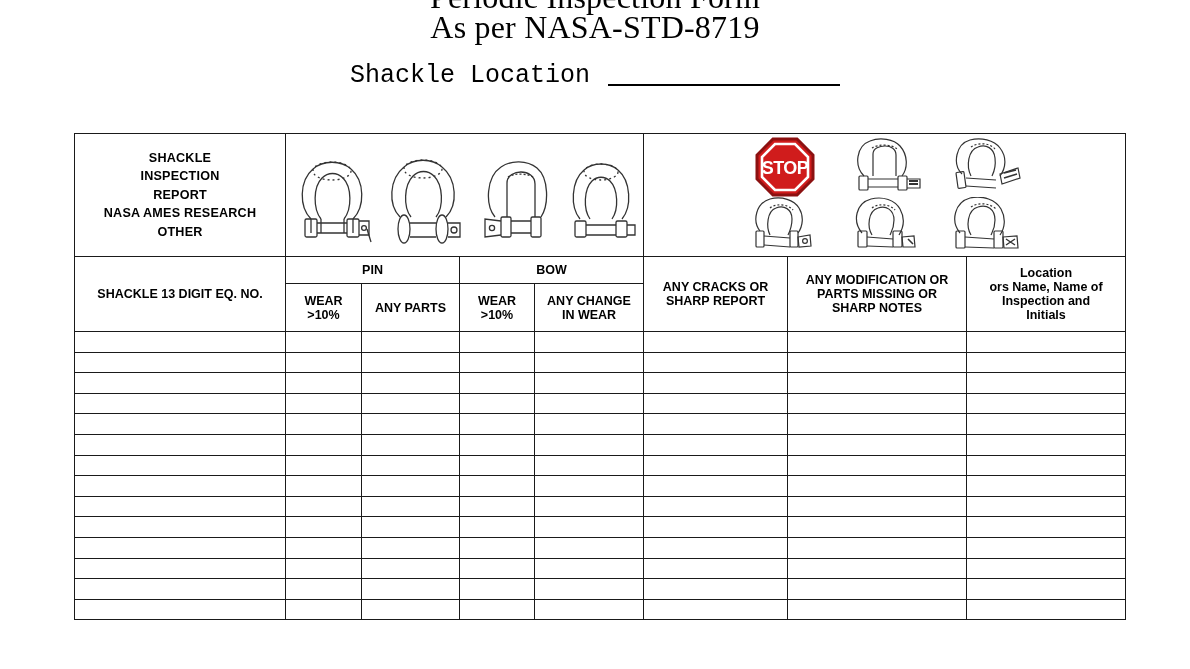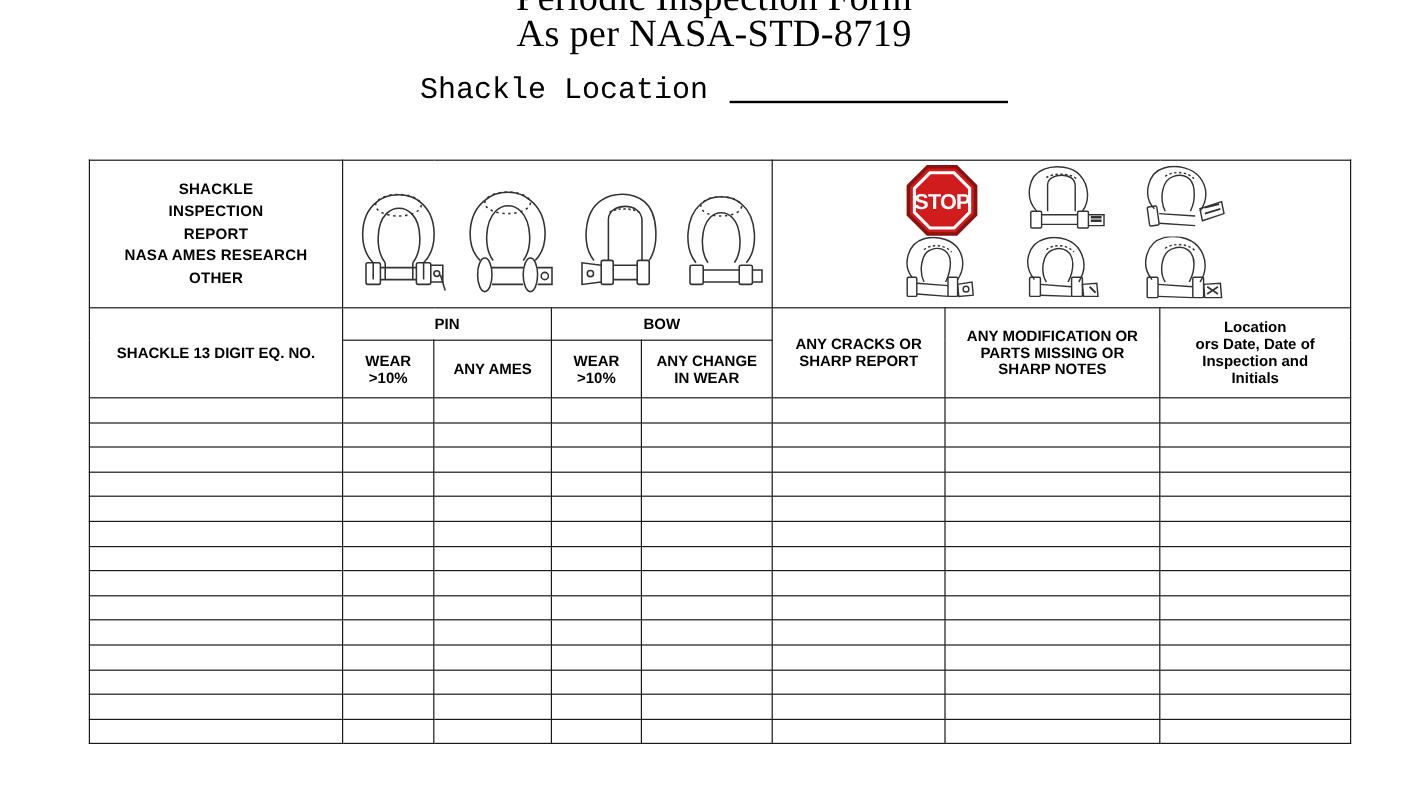--- a/index.html
+++ b/index.html
@@ -314,32 +314,32 @@
       <div>ANY CRACKS OR</div>
       <div>SHARP REPORT</div>
     </td>
     <td class="hdr-tall" rowspan="2">
       <div>ANY MODIFICATION OR</div>
       <div>PARTS MISSING OR</div>
       <div>SHARP NOTES</div>
     </td>
     <td class="hdr-tall insp-head" rowspan="2">
       <div>Location</div>
-      <div>ors Date, Date of</div>
+      <div>ors Name, Name of</div>
       <div>Inspection and</div>
       <div>Initials</div>
     </td>
   </tr>
 
   <tr>
     <td class="hdr-sub">
       <div>WEAR</div>
       <div>&gt;10%</div>
     </td>
-    <td class="hdr-sub">ANY AMES</td>
+    <td class="hdr-sub">ANY PARTS</td>
     <td class="hdr-sub">
       <div>WEAR</div>
       <div>&gt;10%</div>
     </td>
     <td class="hdr-sub">
       <div>ANY CHANGE</div>
       <div>IN WEAR</div>
     </td>
   </tr>
 

